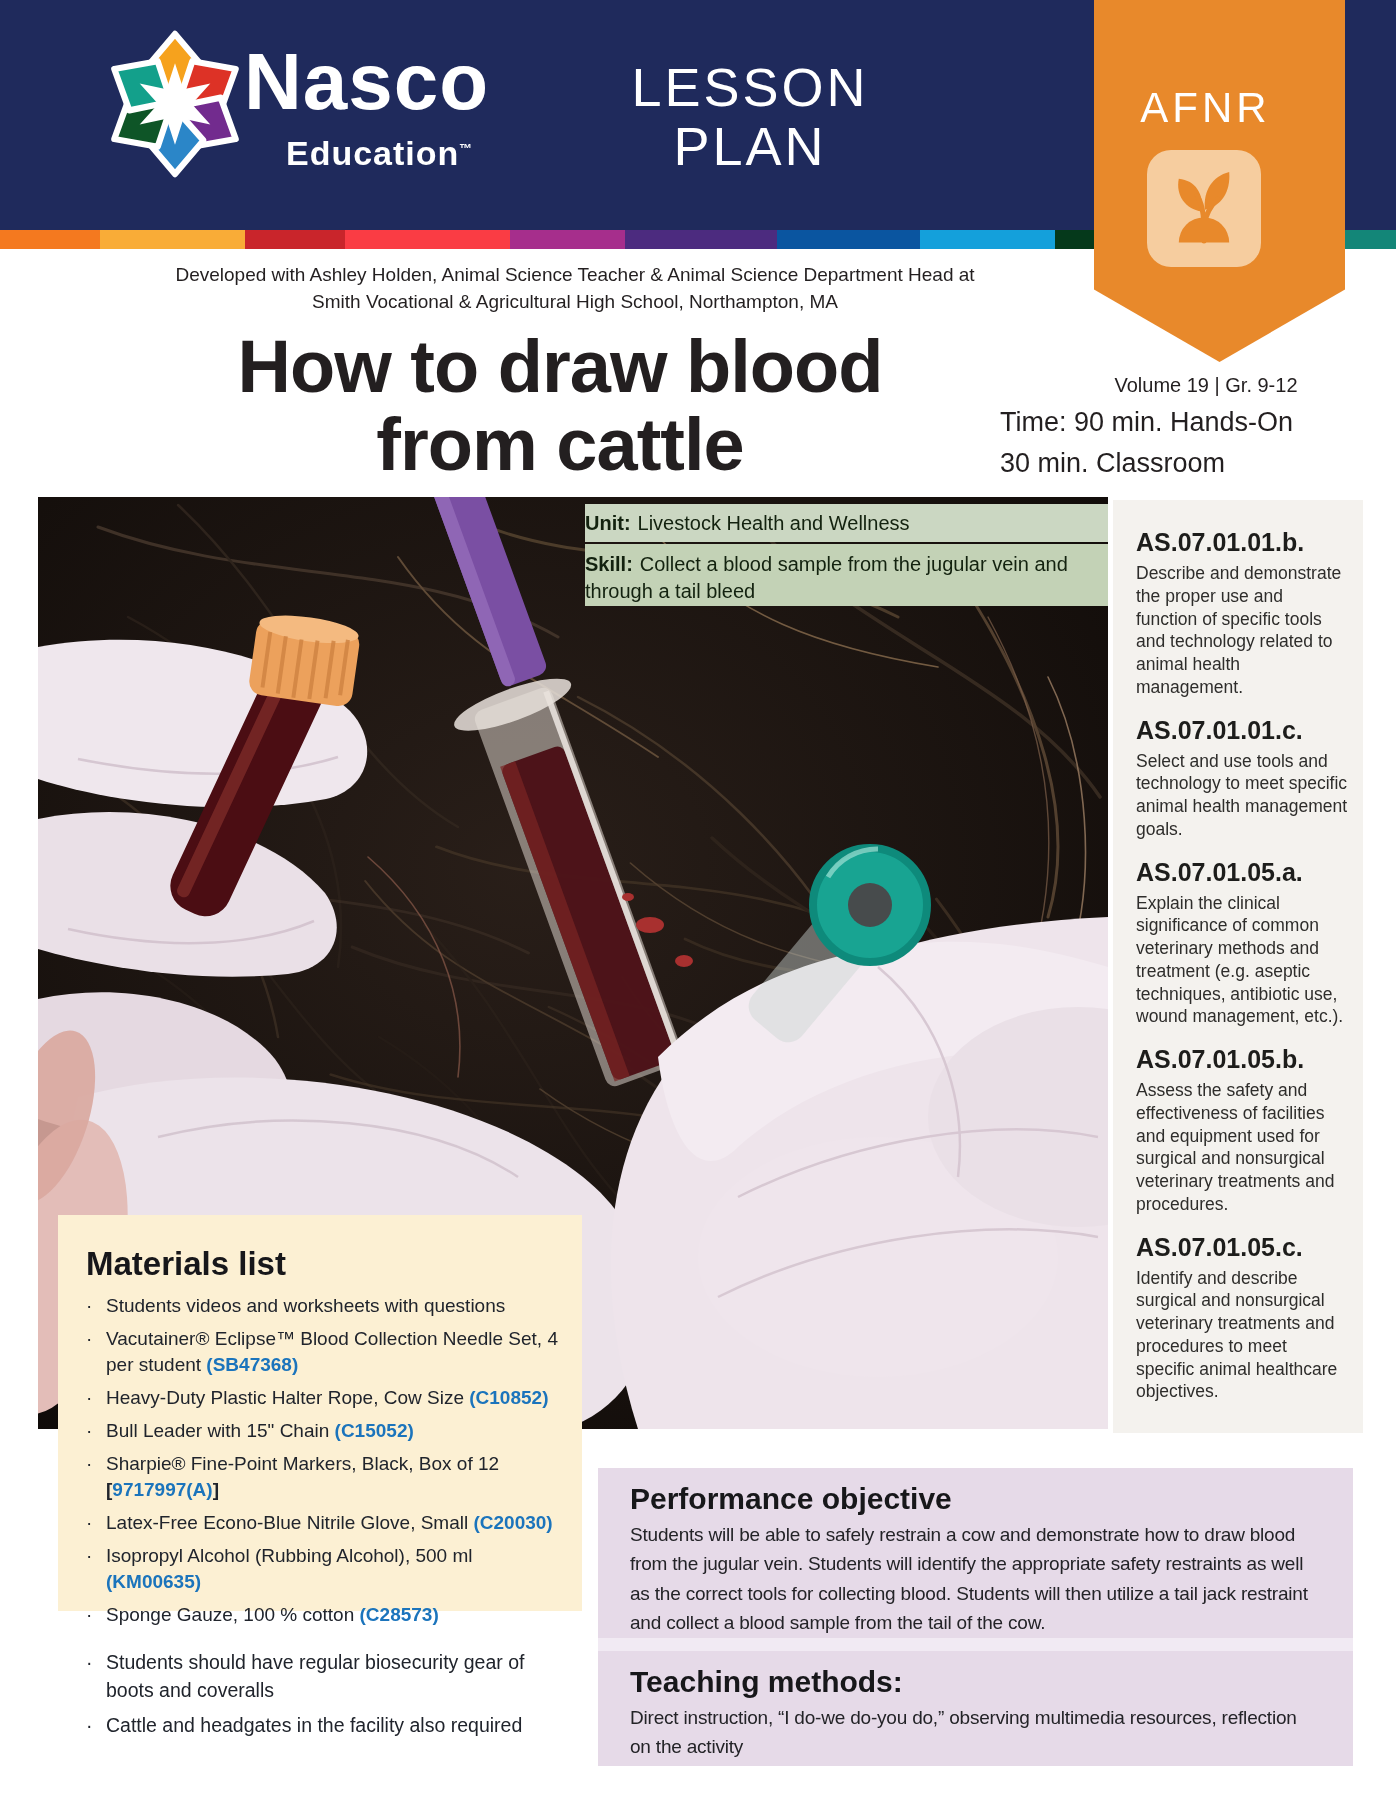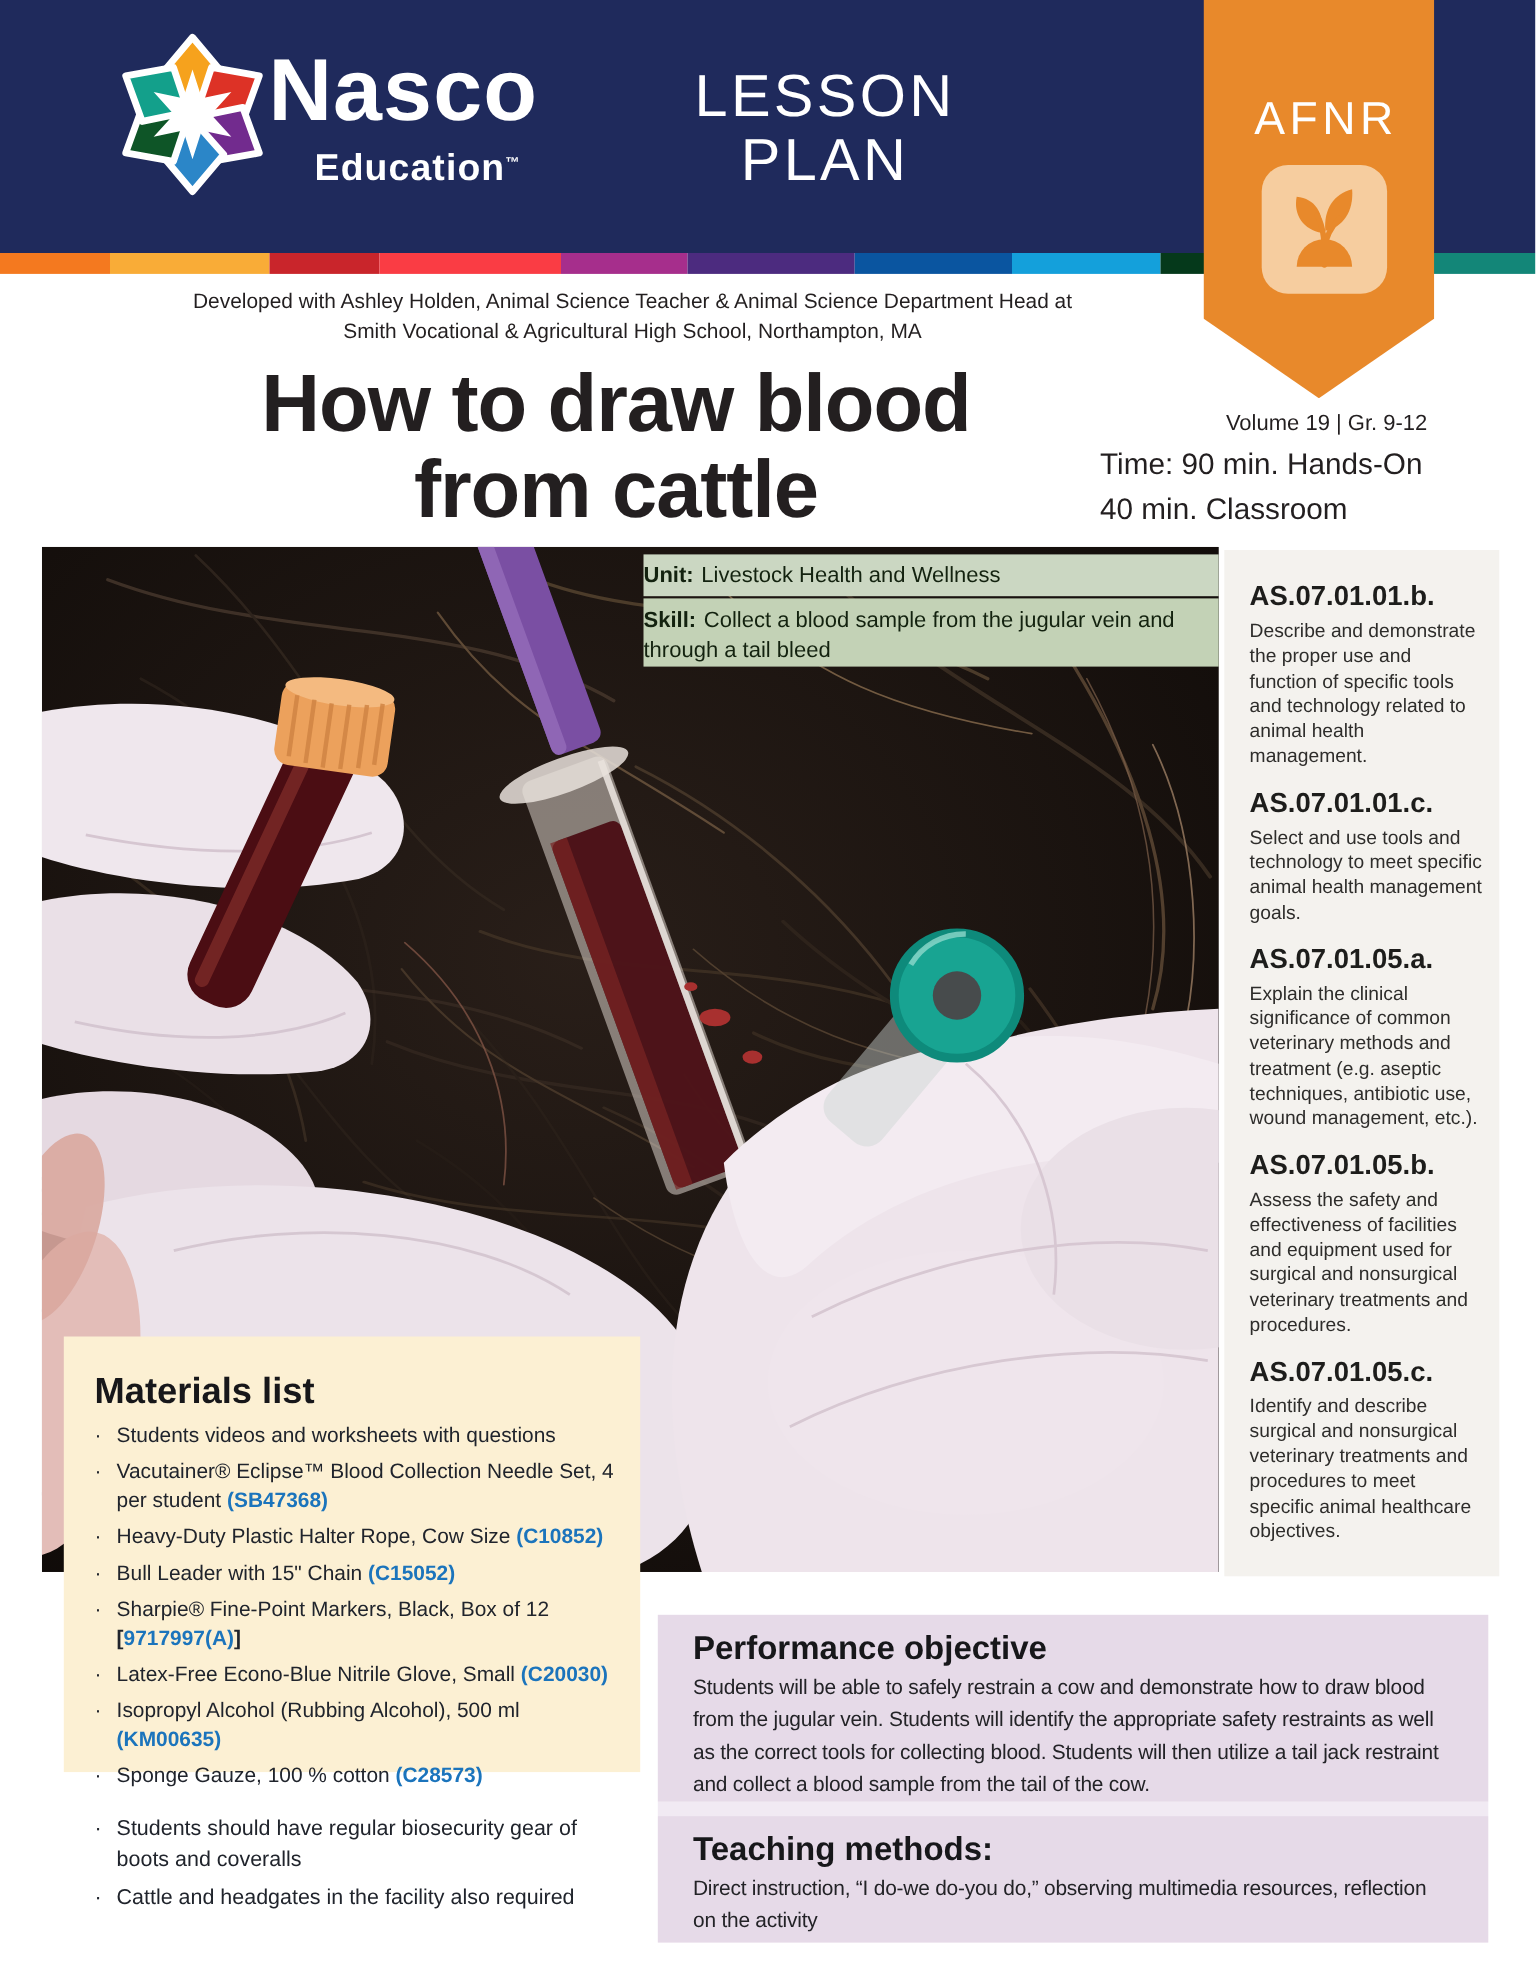--- a/index.html
+++ b/index.html
@@ -11,21 +11,21 @@
   .logo{position:absolute;left:104px;top:20px;width:142px;height:168px;}
   .brand-name{position:absolute;left:244px;top:36px;font-size:80px;font-weight:700;color:#fff;letter-spacing:1px;}
   .brand-sub{position:absolute;left:286px;top:134px;font-size:34px;font-weight:700;color:#fff;letter-spacing:1px;}
   .brand-sub sup{font-size:13px;}
   .lesson{position:absolute;left:600px;top:58px;width:300px;text-align:center;color:#fff;
           font-size:54px;line-height:1.1;font-weight:400;letter-spacing:3px;}
   .stripe{position:absolute;left:0;top:230px;width:1396px;height:19px;display:flex;}
   .stripe-seg{height:19px;}
 
   
-  .ribbon{position:absolute;left:1094px;top:0;width:210px;height:362px;background:var(--orange);
+  .ribbon{position:absolute;left:1094px;top:0;width:251px;height:362px;background:var(--orange);
           clip-path:polygon(0 0,100% 0,100% 80%,50% 100%,0 80%);z-index:6;}
   .ribbon-label{position:absolute;left:0;top:84px;width:223px;text-align:center;color:#fff;
           font-size:42px;letter-spacing:4px;font-weight:400;}
   .plant-box{position:absolute;left:53px;top:150px;width:114px;height:117px;border-radius:24px;
           background:var(--orange-light);display:flex;align-items:center;justify-content:center;}
   .plant-box svg{width:84px;height:88px;}
 
   
   .credit{position:absolute;left:145px;top:262px;width:860px;text-align:center;
           font-size:19px;line-height:1.4;color:var(--ink);}
@@ -125,21 +125,21 @@
     <div>Developed with Ashley Holden, Animal Science Teacher &amp; Animal Science Department Head at</div>
     <div>Smith Vocational &amp; Agricultural High School, Northampton, MA</div>
   </div>
   <div class="title">
     <div>How to draw blood</div>
     <div>from cattle</div>
   </div>
   <div class="volume">Volume 19 | Gr. 9-12</div>
   <div class="timebox">
     <div>Time: 90 min. Hands-On</div>
-    <div>40 min. Classroom</div>
+    <div>30 min. Classroom</div>
   </div>
 
   <div class="photo">
     <svg class="photo-svg" viewBox="0 0 1070 932" preserveAspectRatio="none">
       <defs>
         <radialGradient id="vg" cx="45%" cy="40%" r="80%">
           <stop offset="0%" stop-color="#2b201a"></stop>
             <stop offset="100%" stop-color="#0d0907"></stop>
         </radialGradient>
       </defs>

